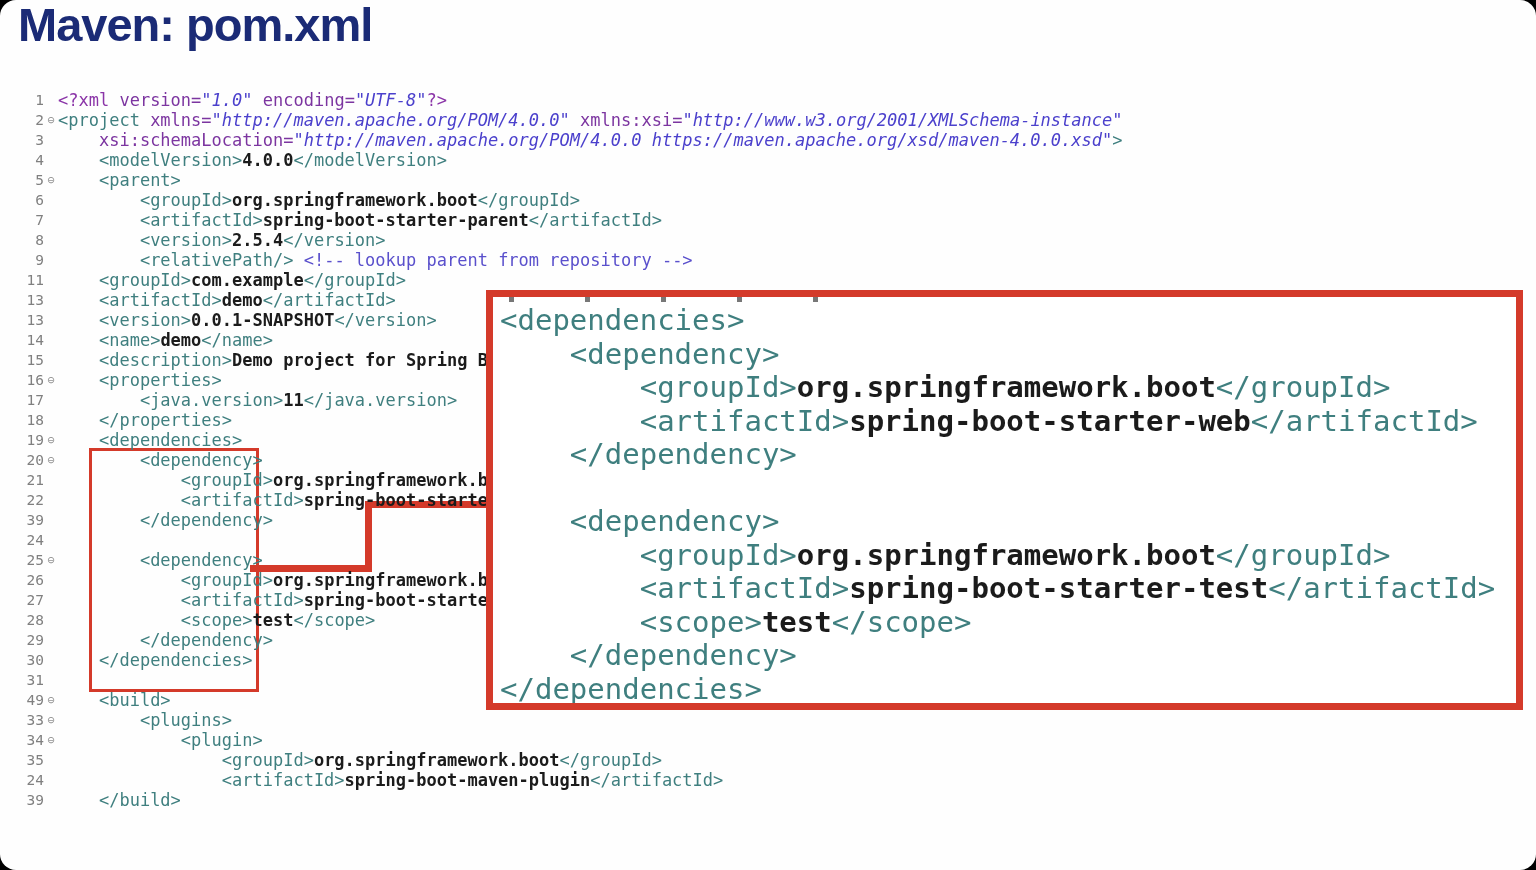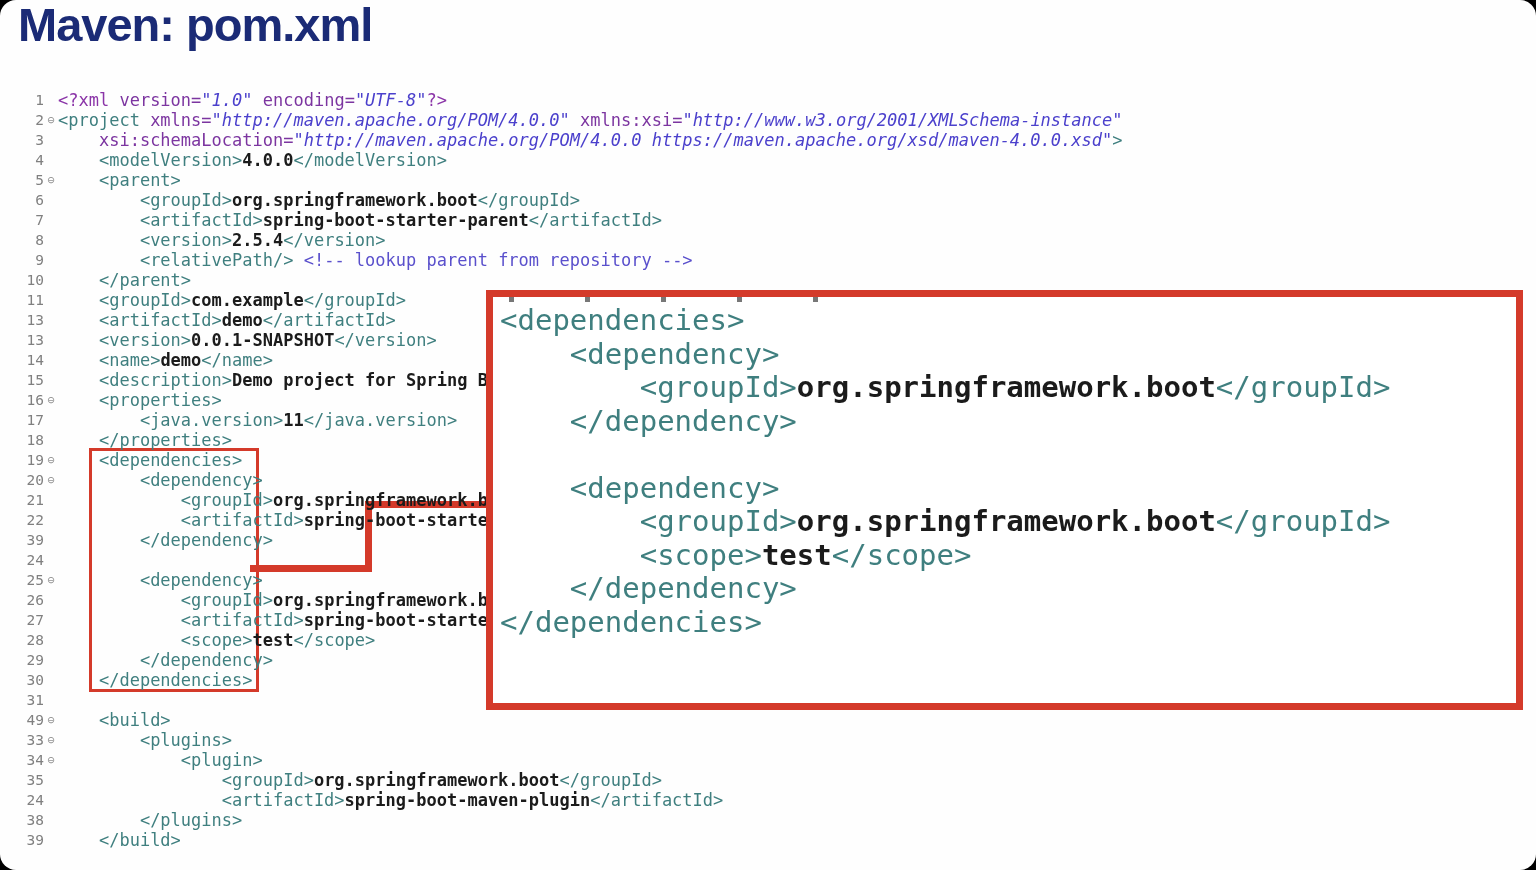--- a/index.html
+++ b/index.html
@@ -84,25 +84,20 @@
         <span class="ln">8</span>
         <span class="fold"></span>
         <span class="code"><span class="tk-pln">        </span><span class="tk-tag">&lt;version&gt;</span><span class="tk-txt">2.5.4</span><span class="tk-tag">&lt;/version&gt;</span></span>
       </div>
       <div class="cl">
         <span class="ln">9</span>
         <span class="fold"></span>
         <span class="code"><span class="tk-pln">        </span><span class="tk-tag">&lt;relativePath/&gt;</span><span class="tk-pln"> </span><span class="tk-com">&lt;!-- lookup parent from repository --&gt;</span></span>
       </div>
       <div class="cl">
-        <span class="ln">10</span>
-        <span class="fold"></span>
-        <span class="code"><span class="tk-pln">    </span><span class="tk-tag">&lt;/parent&gt;</span></span>
-      </div>
-      <div class="cl">
         <span class="ln">11</span>
         <span class="fold"></span>
         <span class="code"><span class="tk-pln">    </span><span class="tk-tag">&lt;groupId&gt;</span><span class="tk-txt">com.example</span><span class="tk-tag">&lt;/groupId&gt;</span></span>
       </div>
       <div class="cl">
         <span class="ln">13</span>
         <span class="fold"></span>
         <span class="code"><span class="tk-pln">    </span><span class="tk-tag">&lt;artifactId&gt;</span><span class="tk-txt">demo</span><span class="tk-tag">&lt;/artifactId&gt;</span></span>
       </div>
       <div class="cl">
@@ -217,48 +212,45 @@
       </div>
       <div class="cl">
         <span class="ln">35</span>
         <span class="fold"></span>
         <span class="code"><span class="tk-pln">                </span><span class="tk-tag">&lt;groupId&gt;</span><span class="tk-txt">org.springframework.boot</span><span class="tk-tag">&lt;/groupId&gt;</span></span>
       </div>
       <div class="cl">
         <span class="ln">24</span>
         <span class="fold"></span>
         <span class="code"><span class="tk-pln">                </span><span class="tk-tag">&lt;artifactId&gt;</span><span class="tk-txt">spring-boot-maven-plugin</span><span class="tk-tag">&lt;/artifactId&gt;</span></span>
-      </div>
-      <div class="cl">
-        <span class="ln">38</span>
-        <span class="fold"></span>
-        <span class="code"><span class="tk-pln">        </span><span class="tk-tag">&lt;/plugins&gt;</span></span>
       </div>
       <div class="cl">
         <span class="ln">39</span>
         <span class="fold"></span>
         <span class="code"><span class="tk-pln">    </span><span class="tk-tag">&lt;/build&gt;</span></span>
       </div>
     </div>
 
   <div class="hl-box"></div>
 
   <div class="conn conn-h1"></div>
   <div class="conn conn-v"></div>
   <div class="conn conn-h2"></div>
 
   <div class="callout">
     <div class="callout-ticks"></div>
     <div class="mlwrap" id="callout-lines">
         <div class="ml"><span class="tk-tag">&lt;dependencies&gt;</span></div>
         <div class="ml"><span class="tk-pln">    </span><span class="tk-tag">&lt;dependency&gt;</span></div>
         <div class="ml"><span class="tk-pln">        </span><span class="tk-tag">&lt;groupId&gt;</span><span class="tk-txt">org.springframework.boot</span><span class="tk-tag">&lt;/groupId&gt;</span></div>
+        <div class="ml"><span class="tk-pln">        </span><span class="tk-tag">&lt;artifactId&gt;</span><span class="tk-txt">spring-boot-starter-web</span><span class="tk-tag">&lt;/artifactId&gt;</span></div>
         <div class="ml"><span class="tk-pln">    </span><span class="tk-tag">&lt;/dependency&gt;</span></div>
         <div class="ml"></div>
         <div class="ml"><span class="tk-pln">    </span><span class="tk-tag">&lt;dependency&gt;</span></div>
         <div class="ml"><span class="tk-pln">        </span><span class="tk-tag">&lt;groupId&gt;</span><span class="tk-txt">org.springframework.boot</span><span class="tk-tag">&lt;/groupId&gt;</span></div>
+        <div class="ml"><span class="tk-pln">        </span><span class="tk-tag">&lt;artifactId&gt;</span><span class="tk-txt">spring-boot-starter-test</span><span class="tk-tag">&lt;/artifactId&gt;</span></div>
         <div class="ml"><span class="tk-pln">        </span><span class="tk-tag">&lt;scope&gt;</span><span class="tk-txt">test</span><span class="tk-tag">&lt;/scope&gt;</span></div>
         <div class="ml"><span class="tk-pln">    </span><span class="tk-tag">&lt;/dependency&gt;</span></div>
         <div class="ml"><span class="tk-tag">&lt;/dependencies&gt;</span></div>
       </div>
   </div>
 
 </div>
 
 </body></html>

